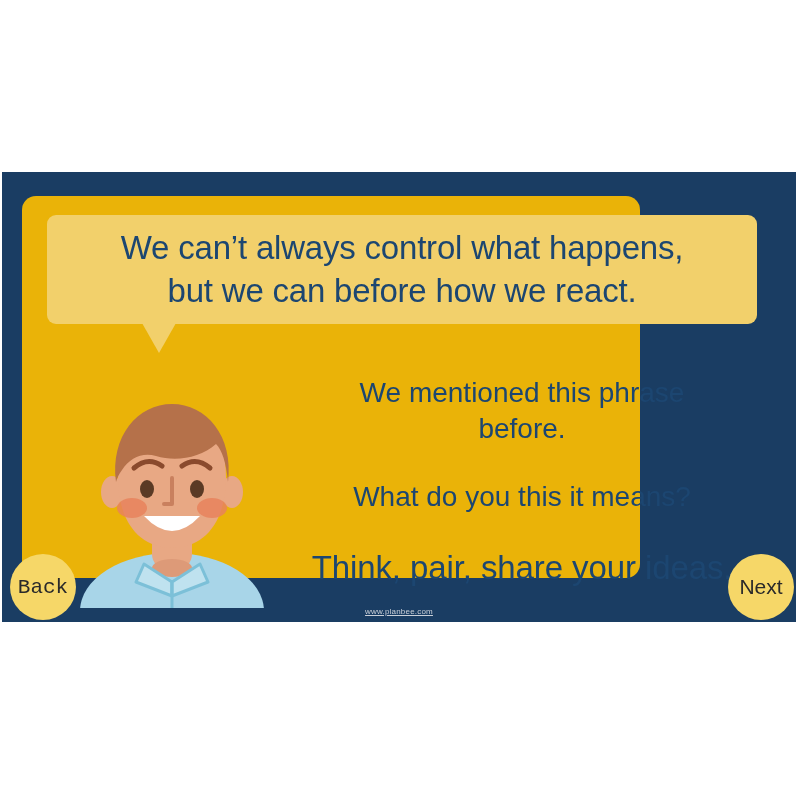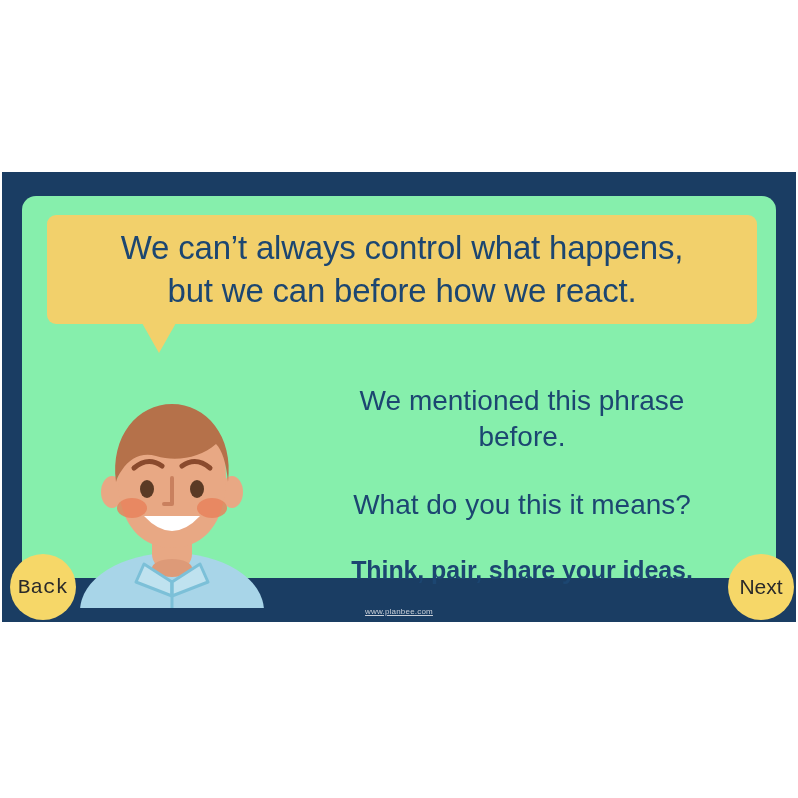--- a/index.html
+++ b/index.html
@@ -24,23 +24,23 @@
     height: 450px;
     background: #1a3d63;
     box-sizing: border-box;
   }
 
   
   #slide-panel {
     position: absolute;
     left: 20px;
     top: 24px;
-    width: 754px;
+    width: 618px;
     height: 382px;
-    background: #86efac;
+    background: #eab308;
     border-radius: 14px;
     box-sizing: border-box;
     overflow: visible;
   }
 
   
   #speech-bubble {
     position: absolute;
     left: 25px;
     top: 19px;
@@ -87,26 +87,26 @@
     position: absolute;
     left: 250px;
     top: 175px;
     width: 500px;
     text-align: center;
     color: #1c4671;
   }
   .para {
     font-size: 28px;
     line-height: 1.27;
-    margin: 12px;
+    margin: 4px;
   }
   .para.gap-top { margin-top: 33px; }
   .para.emphasis {
-    font-weight: bold;
-    font-size: 25px;
+    font-weight: normal;
+    font-size: 33px;
     margin-top: 32px;
     letter-spacing: -0.1px;
   }
 
   
   .nav-btn {
     position: absolute;
     width: 66px;
     height: 66px;
     border-radius: 50%;

